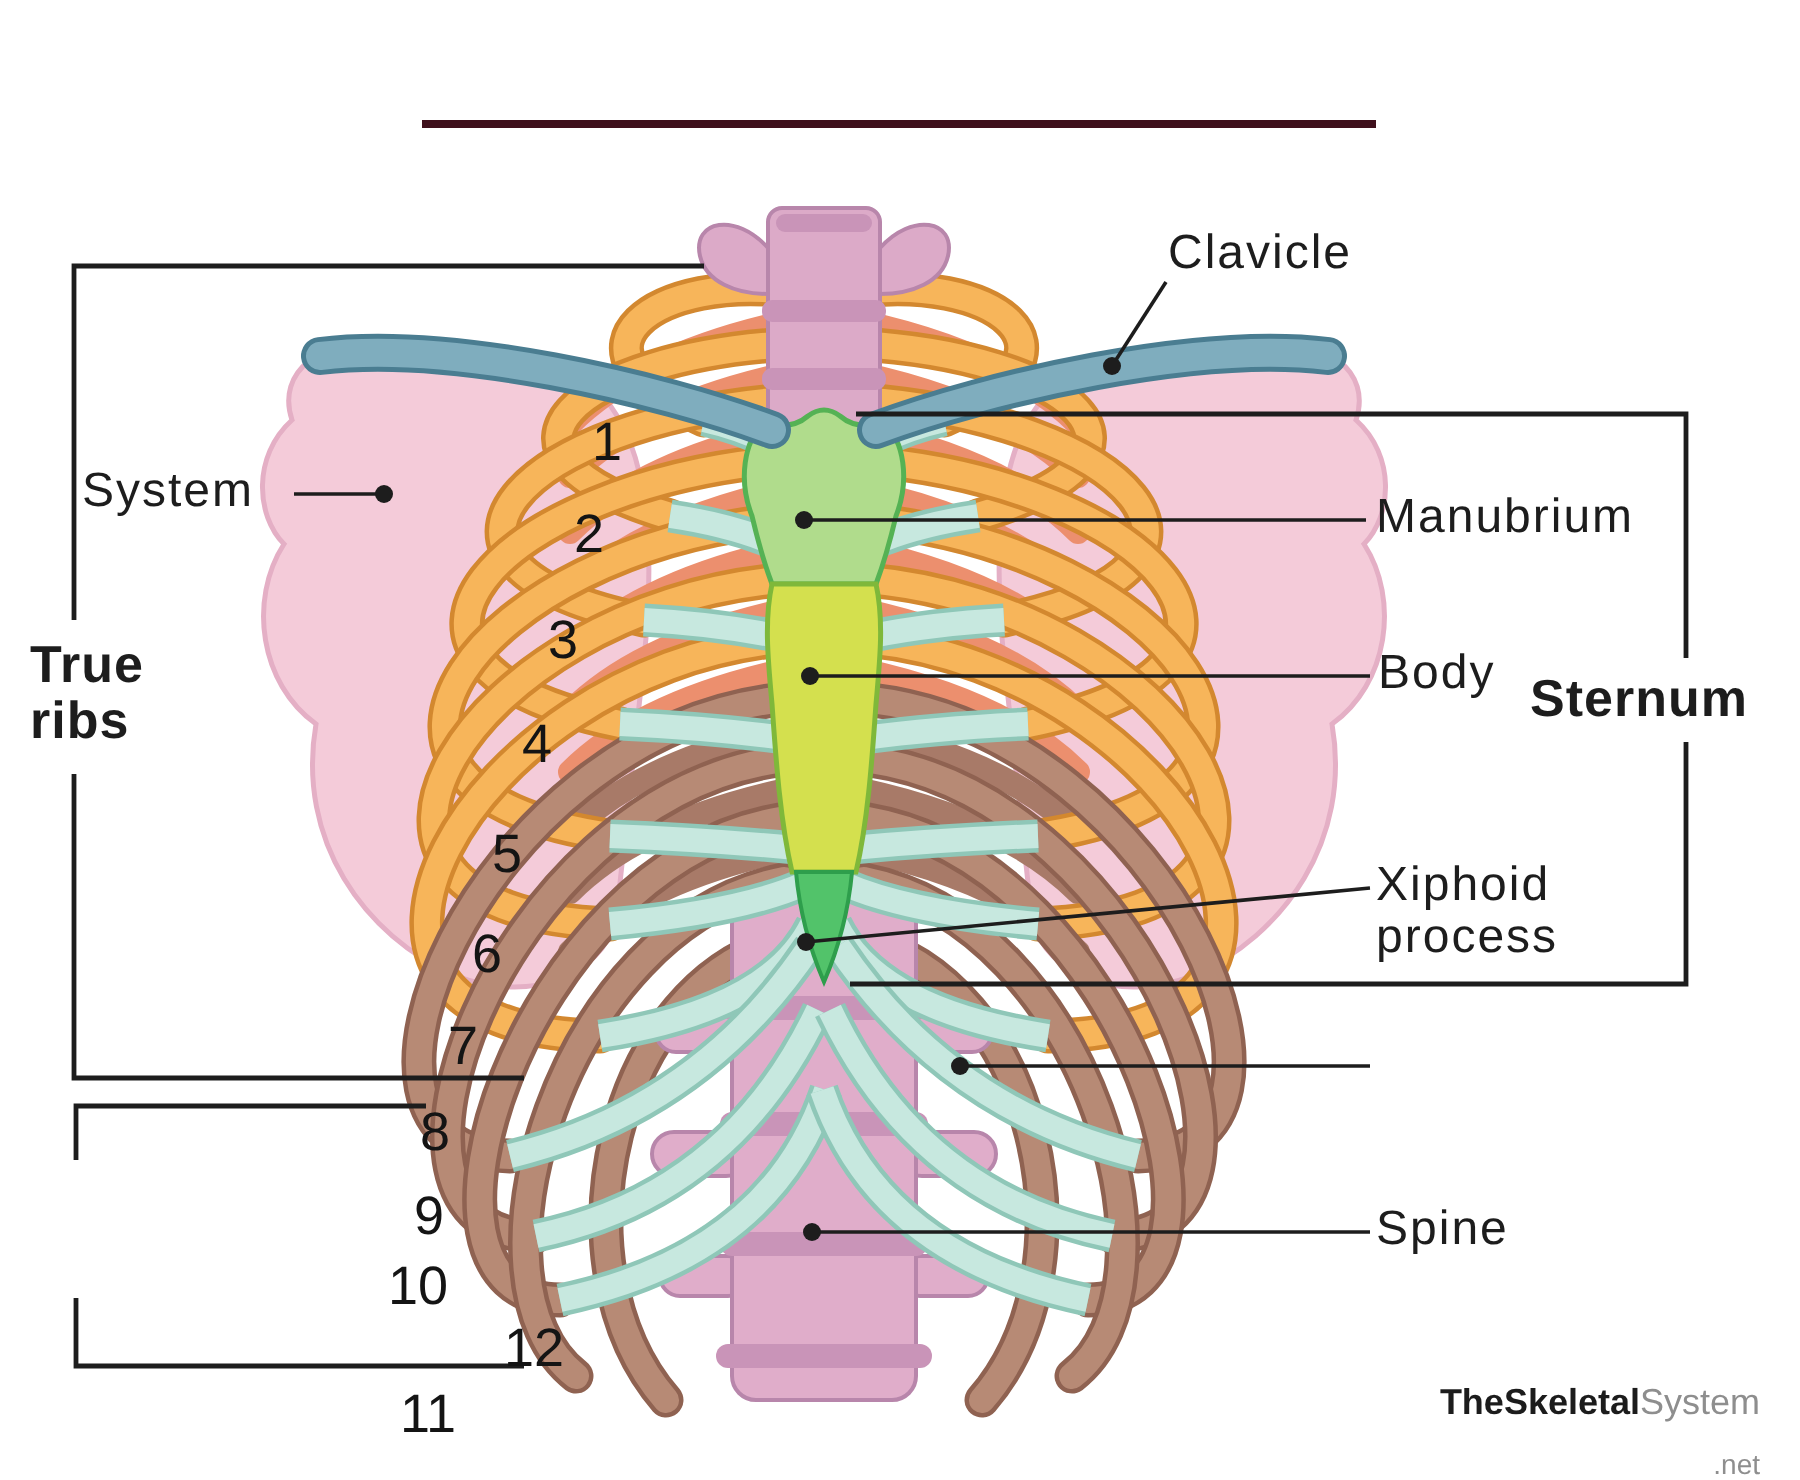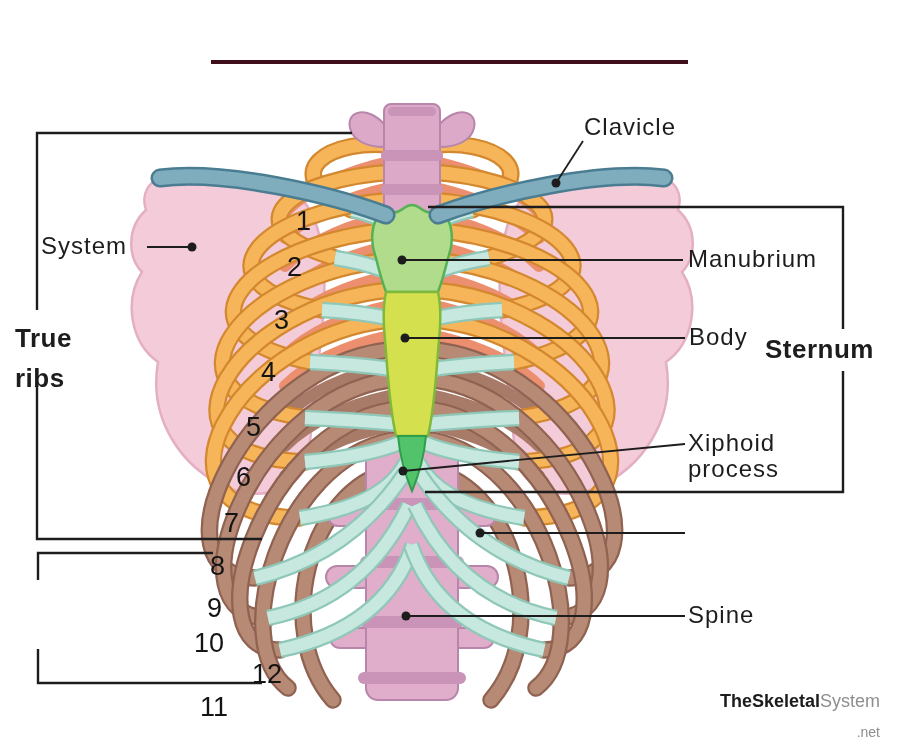--- a/index.html
+++ b/index.html
@@ -185,21 +185,21 @@
 
   <div class="title-underline"></div>
 
   <div class="lbl" style="left:584px;top:114px">Clavicle</div>
   <div class="lbl" style="left:41px;top:233px">System</div>
   <div class="lbl" style="left:688px;top:246px">Manubrium</div>
   <div class="lbl" style="left:689px;top:324px">Body</div>
   <div class="lbl bold" style="left:765px;top:336px">Sternum</div>
   <div class="lbl wrap" style="left:688px;top:430px;width:120px">Xiphoid process</div>
   <div class="lbl" style="left:688px;top:602px">Spine</div>
-  <div class="lbl bold wrap" style="left:15px;top:318px;width:74px;line-height:40px">True ribs</div>
+  <div class="lbl bold wrap" style="left:15px;top:318px;width:74px;line-height:28px">True ribs</div>
 
   <div class="num" style="left:296px;top:206px">1</div>
   <div class="num" style="left:287px;top:252px">2</div>
   <div class="num" style="left:274px;top:305px">3</div>
   <div class="num" style="left:261px;top:357px">4</div>
   <div class="num" style="left:246px;top:412px">5</div>
   <div class="num" style="left:236px;top:462px">6</div>
   <div class="num" style="left:224px;top:508px">7</div>
   <div class="num" style="left:210px;top:551px">8</div>
   <div class="num" style="left:207px;top:593px">9</div>

